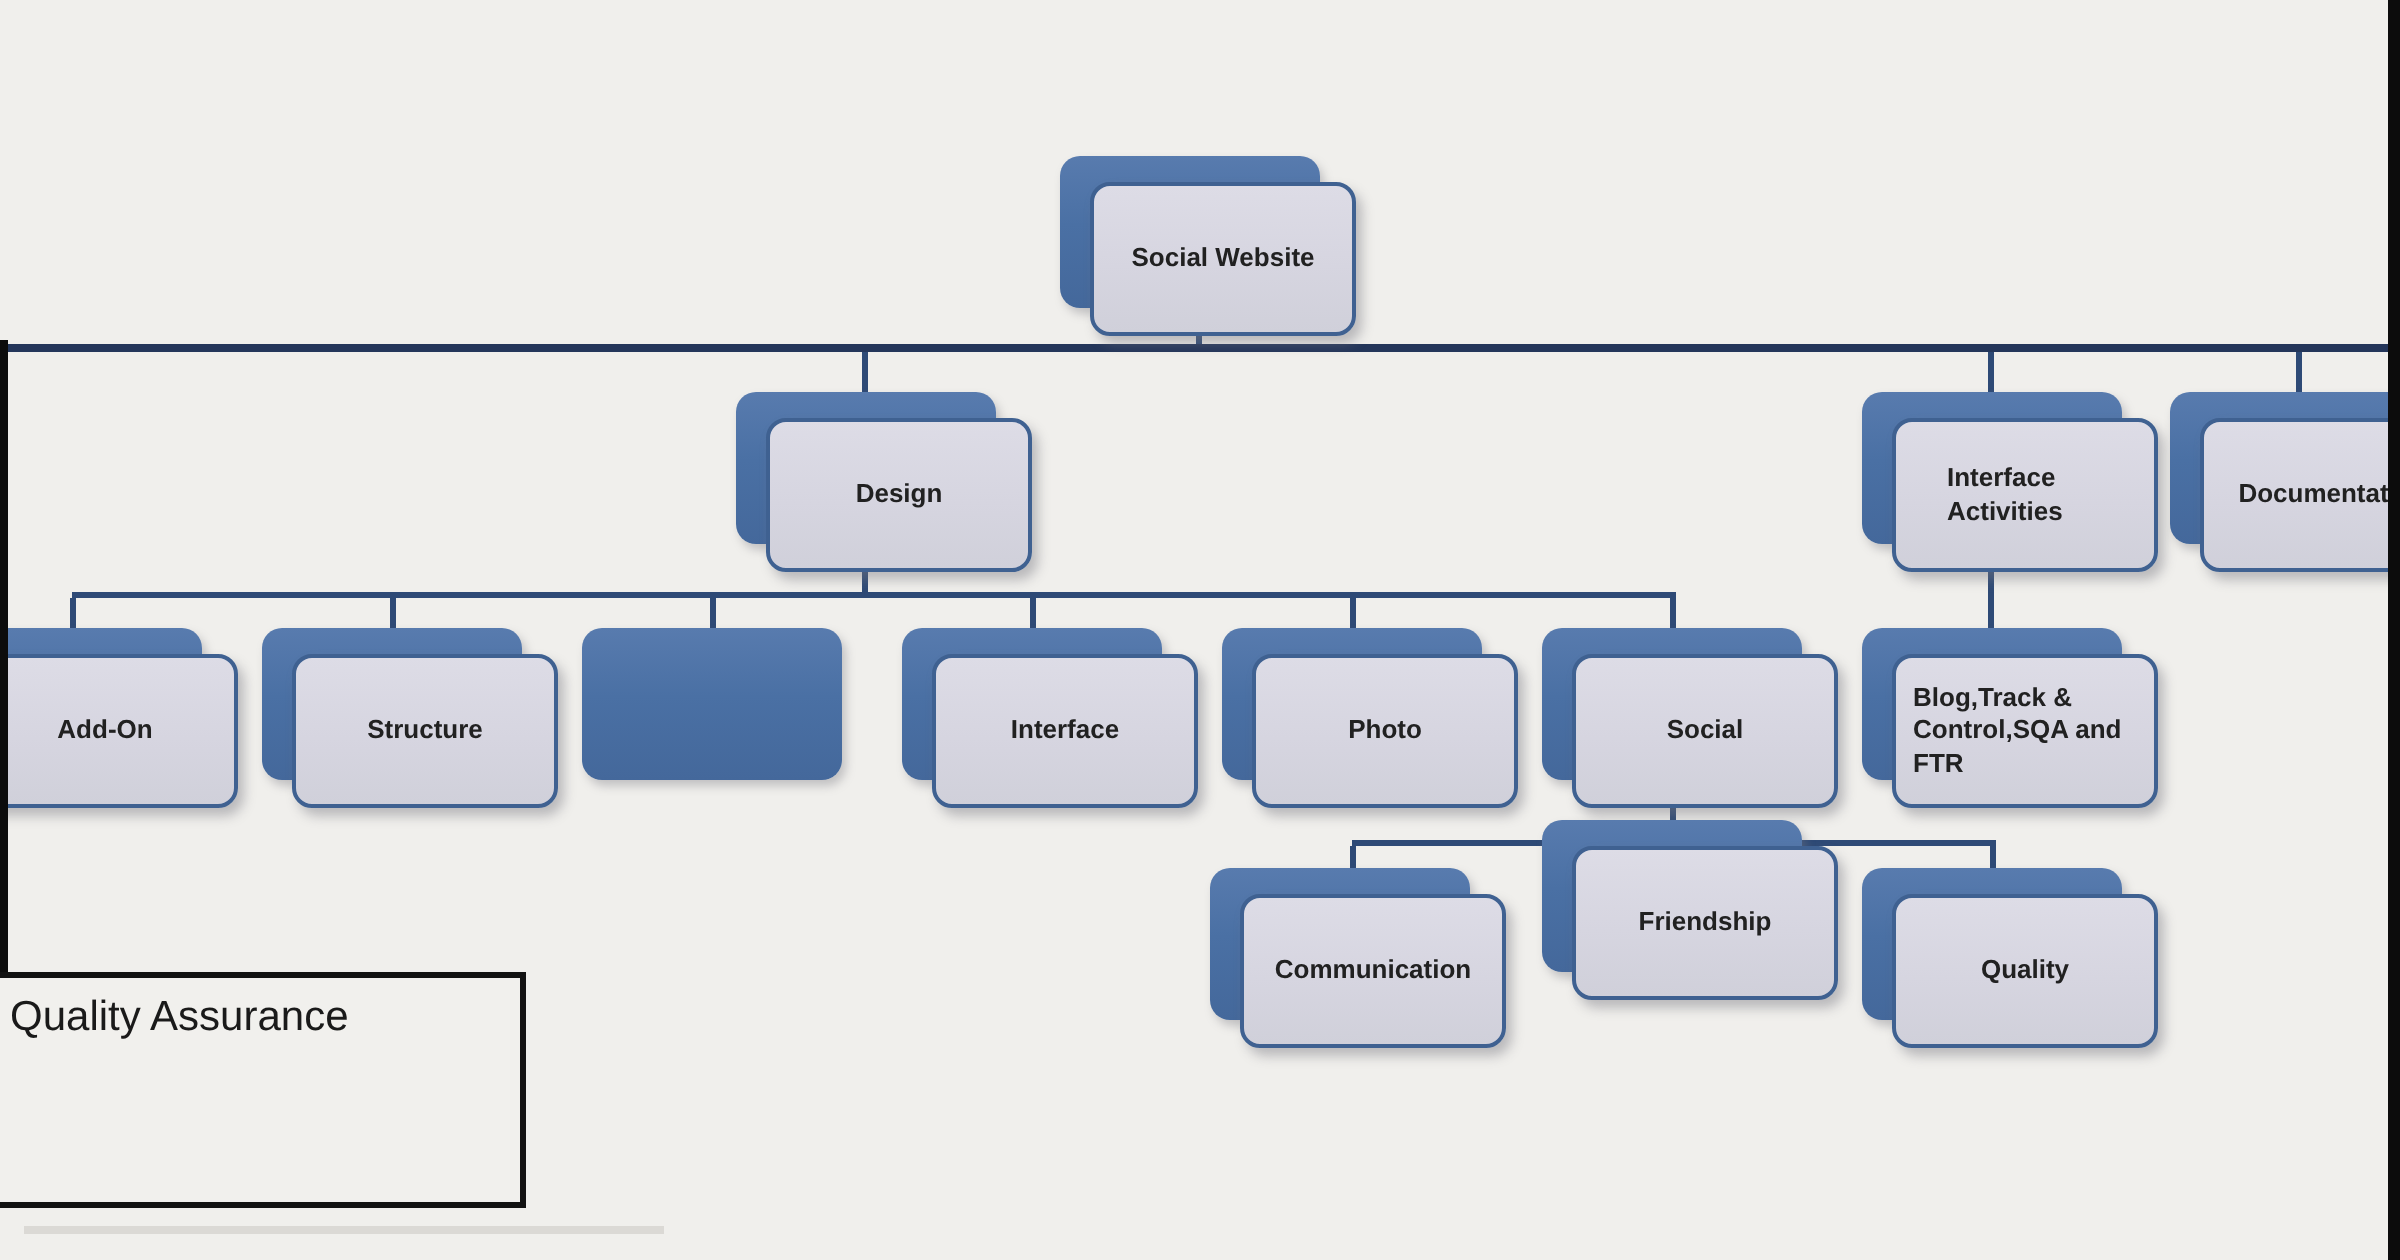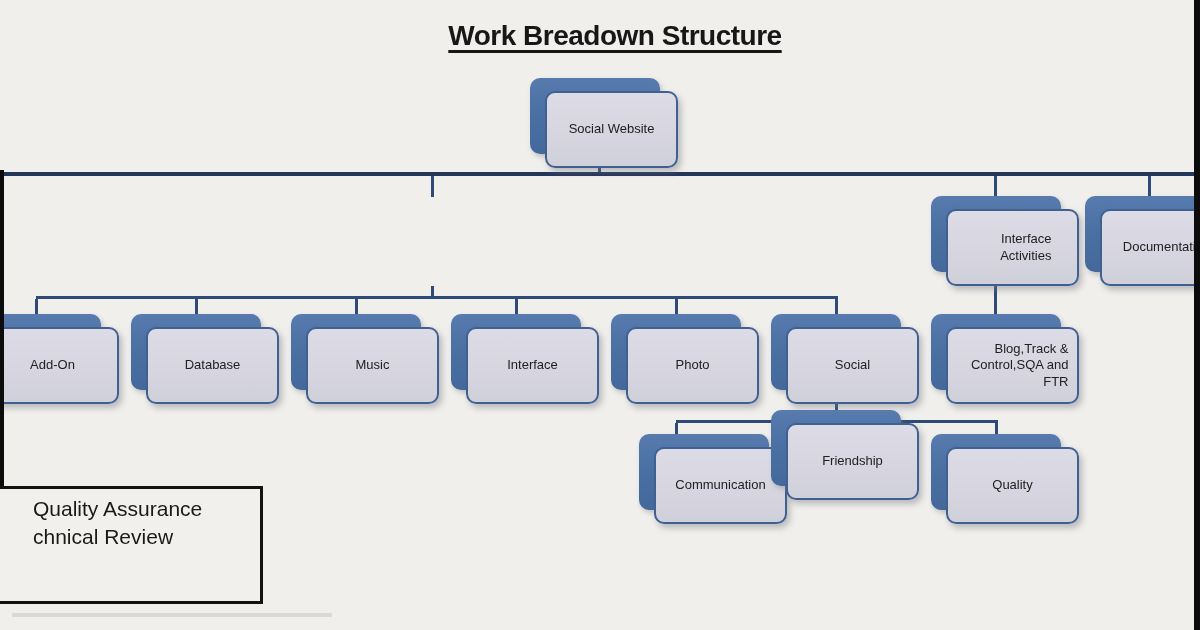--- a/index.html
+++ b/index.html
@@ -33,50 +33,49 @@
   .node .front{
     position:absolute;left:15px;top:13px;width:133px;height:77px;
     background:linear-gradient(180deg,#dddce6 0%,#d6d5e0 55%,#d0d0da 100%);
     border:2px solid #3f6191;
     border-radius:10px;
     box-shadow:3px 4px 6px rgba(120,120,128,.45);
     display:flex;align-items:center;justify-content:center;
     box-sizing:border-box;
   }
   .node .label{
-    font-size:13px;font-weight:normal;color:#212121;
-    text-align:right;line-height:1.25;
+    font-size:13px;font-weight:bold;color:#212121;
+    text-align:left;line-height:1.25;
   }
   .node.narrow-label .label{max-width:78px;}
   .node.blog-label .label{max-width:112px;}
   
   .line{position:absolute;background:#2e4a76;}
   .line.main{background:#24365a;}
   
   .stripe{position:absolute;background:#0c0c0c;}
   .smudge{position:absolute;background:#dbd9d5;}
   
   .legend{
     position:absolute;left:-45px;top:486px;width:308px;height:118px;
     border:3px solid #121212;
     box-sizing:border-box;
     background:#f1f0ed;
     padding:6px 8px 6px 47px;
     color:#1a1a1a;
   }
   .legend .heading{font-size:21px;line-height:28px;}
   .legend .heading .u{text-decoration:underline;text-decoration-thickness:2px;}
-  .legend .lline{font-size:21px;line-height:28px;margin-left:28px;}
+  .legend .lline{font-size:21px;line-height:28px;}
 </style>
 </head>
 <body>
 
 <div id="canvas">
 
-  <div class="wbs-title">Work Breadown Structure</div>
 
   <div class="line" style="left:598px;top:164px;width:3px;height:8px;"></div>
   <div class="line main" style="left:0;top:172px;width:1200px;height:4px;"></div>
 
   <div class="line" style="left:431px;top:176px;width:3px;height:21px;"></div>
   <div class="line" style="left:994px;top:176px;width:3px;height:21px;"></div>
   <div class="line" style="left:1148px;top:176px;width:3px;height:21px;"></div>
 
   <div class="line" style="left:431px;top:286px;width:3px;height:12px;"></div>
   <div class="line" style="left:36px;top:296px;width:802px;height:3px;"></div>
@@ -95,20 +94,26 @@
   <div class="line" style="left:835px;top:423px;width:3px;height:12px;"></div>
   <div class="line" style="left:995px;top:423px;width:3px;height:12px;"></div>
 
   <div class="node" style="left:530px;top:78px;">
     <div class="back"></div>
     <div class="front">
       <span class="label">Social Website</span>
     </div>
   </div>
 
+  <div class="node" style="left:368px;top:196px;">
+    <div class="back"></div>
+    <div class="front">
+      <span class="label">Design</span>
+    </div>
+  </div>
 
   <div class="node narrow-label" style="left:931px;top:196px;">
     <div class="back"></div>
     <div class="front">
       <span class="label">Interface Activities</span>
     </div>
   </div>
 
   <div class="node" style="left:1085px;top:196px;">
     <div class="back"></div>
@@ -120,29 +125,26 @@
   <div class="node" style="left:-29px;top:314px;">
     <div class="back"></div>
     <div class="front">
       <span class="label">Add-On</span>
     </div>
   </div>
 
   <div class="node" style="left:131px;top:314px;">
     <div class="back"></div>
     <div class="front">
-      <span class="label">Database</span>
+      <span class="label">Structure</span>
     </div>
   </div>
 
   <div class="node" style="left:291px;top:314px;">
     <div class="back"></div>
-    <div class="front">
-      <span class="label">Music</span>
-    </div>
   </div>
 
   <div class="node" style="left:611px;top:314px;">
     <div class="back"></div>
     <div class="front">
       <span class="label">Photo</span>
     </div>
   </div>
 
   <div class="node" style="left:451px;top:314px;">
@@ -159,21 +161,21 @@
     </div>
   </div>
 
   <div class="node" style="left:771px;top:314px;">
     <div class="back"></div>
     <div class="front">
       <span class="label">Social</span>
     </div>
   </div>
 
-  <div class="node" style="left:639px;top:434px;">
+  <div class="node" style="left:605px;top:434px;">
     <div class="back"></div>
     <div class="front">
       <span class="label">Communication</span>
     </div>
   </div>
 
   <div class="node" style="left:771px;top:410px;">
     <div class="back"></div>
     <div class="front">
       <span class="label">Friendship</span>
@@ -182,20 +184,19 @@
 
   <div class="node" style="left:931px;top:434px;">
     <div class="back"></div>
     <div class="front">
       <span class="label">Quality</span>
     </div>
   </div>
 
   <div class="legend">
     <div class="lline">Quality Assurance</div>
-    <div class="lline">chnical Review</div>
   </div>
 
   <div class="stripe" style="left:1194px;top:0;width:6px;height:630px;"></div>
   <div class="stripe" style="left:0;top:170px;width:4px;height:316px;"></div>
   <div class="smudge" style="left:12px;top:613px;width:320px;height:4px;"></div>
 
 </div>
 
 </body></html>

